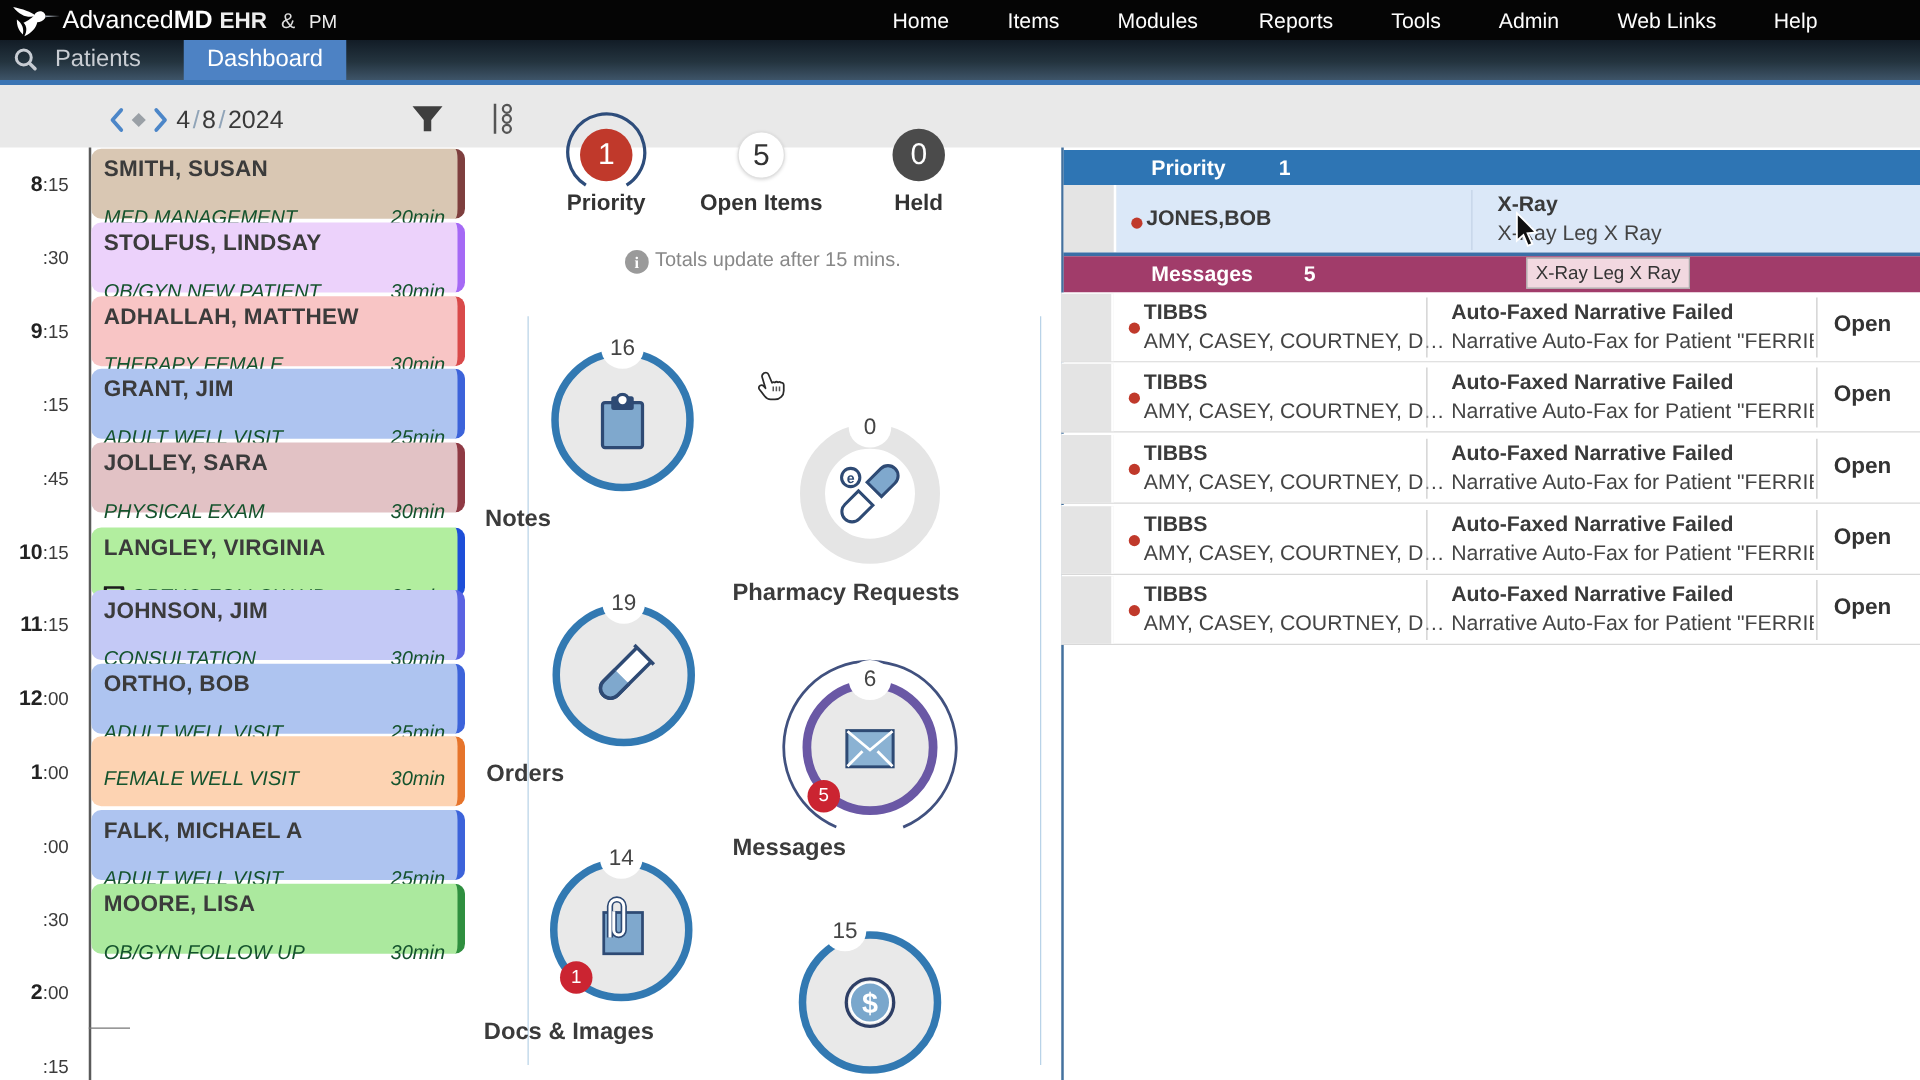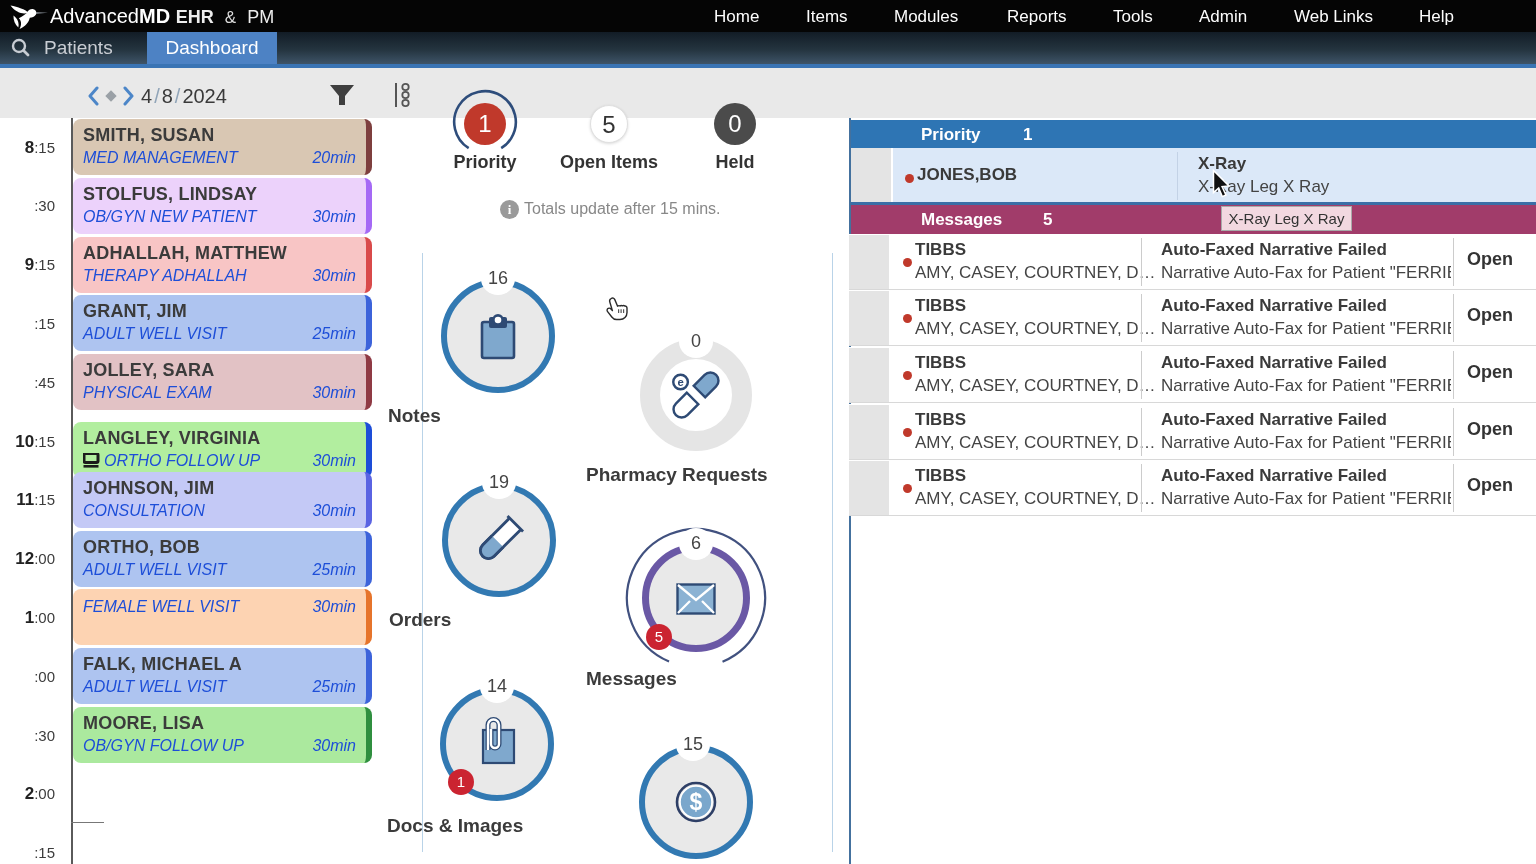--- a/index.html
+++ b/index.html
@@ -11,21 +11,21 @@
 #tabbar{position:absolute;left:0;top:32px;width:1536px;height:32px;background:linear-gradient(180deg,#121c26 0%,#24343f 55%,#3e5468 100%)}
 #tabbar .blue{position:absolute;left:147px;top:0;width:130px;height:32px;background:#4d82c4;color:#fff;font-size:19px;text-align:center;line-height:31px}
 #bluebord{position:absolute;left:0;top:64px;width:1536px;height:4px;background:#3a74b4}
 #grayband{position:absolute;left:0;top:68px;width:1536px;height:50px;background:#e9e9e9}
 
 #vline{position:absolute;left:71px;top:118px;width:2px;height:746px;background:#5a5a5a}
 .tlab{position:absolute;right:1481px;width:100px;text-align:right;font-size:15px;color:#3c3c3c;white-space:nowrap}
 .tlab b{font-size:17px;color:#222}
 .card{position:absolute;left:73px;width:299px;height:56px;border-radius:8px;padding:6px 10px 0 10px}
 .cname{font-size:18px;font-weight:bold;color:#3b3b3b;letter-spacing:.2px}
-.ctype{font-size:16px;color:#1d4ed8;margin-top:3px}
+.ctype{font-size:16px;color:#14532d;margin-top:20px}
 .cmin{float:right;font-style:italic}
 
 .statlab{position:absolute;font-size:18px;font-weight:bold;color:#333;text-align:center;width:160px}
 
 .ring{position:absolute;border-radius:50%}
 .notch{position:absolute;width:34px;height:32px;background:#fff;border-radius:50%;text-align:center;font-size:18px;color:#444;line-height:30px}
 .biglab{position:absolute;font-size:19px;font-weight:bold;color:#3b3b3b;text-align:left;width:220px}
 .badge{position:absolute;width:26px;height:26px;border-radius:50%;background:#cb2431;color:#fff;font-size:15px;text-align:center;line-height:26px}
 
 #rpanel{position:absolute;left:849px;top:118px;width:687px;height:746px;border-left:2px solid #44719e}
@@ -41,21 +41,21 @@
 .ropen{position:absolute;left:603px;top:15px;width:76px;text-align:center;font-size:18px;font-weight:bold;color:#333}
 </style></head>
 <body>
 <div id="topnav">
   <svg width="46" height="30" viewBox="0 0 46 30" style="position:absolute;left:3px;top:1px">
     <path d="M7.5 4.5 C15 6 22 8.5 25.5 11.5 C21 13.5 13.5 12.5 7.5 4.5 Z" fill="#fff"></path>
     <path d="M25 10 C27 7.5 30.5 7.3 32.5 9.5 C33.5 10.7 33.6 12.3 33 13.5 C31.5 15.8 29 16.6 26.8 16.8 C26 21 22.5 25.5 16.5 28 C18.8 23.8 18.6 20 15.8 17.2 C19.5 15.5 23.5 13 25 10 Z" fill="#fff"></path>
     <path d="M33 11.3 L45 11.8 L33 12.8 Z" fill="#9aa2ab"></path>
     <path d="M10.5 14.5 C14.5 17.5 16.3 21.5 15.3 26.5 C12 23.5 10.3 19.5 10.5 14.5 Z" fill="#fff"></path>
   </svg>
-  <span style="position:absolute;left:50px;top:5px;font-size:20px;color:#fff">Advanced<b>MD</b>&nbsp;<b style="font-size:18px;color:#ededed">EHR</b>&nbsp;&nbsp;<span style="font-size:17px;color:#dcdcdc">&amp;</span>&nbsp;&nbsp;<span style="font-size:18px;color:#ededed">PM</span></span>
+  <span style="position:absolute;left:50px;top:5px;font-size:20px;color:#fff">Advanced<b>MD</b>&nbsp;<b style="font-size:18px;color:#ededed">EHR</b>&nbsp;&nbsp;<span style="font-size:17px;color:#dcdcdc">&amp;</span>&nbsp;&nbsp;<span style="font-size:15px;color:#ededed">PM</span></span>
   <span class="mi" style="left:714px">Home</span>
   <span class="mi" style="left:806px">Items</span>
   <span class="mi" style="left:894px">Modules</span>
   <span class="mi" style="left:1007px">Reports</span>
   <span class="mi" style="left:1113px">Tools</span>
   <span class="mi" style="left:1199px">Admin</span>
   <span class="mi" style="left:1294px">Web Links</span>
   <span class="mi" style="left:1419px">Help</span>
 </div>
 <div id="tabbar">
@@ -102,21 +102,21 @@
 <div class="card" style="top:119px;background:#d9c7b3;border-right:6px solid #7e3f3e">
 <div class="cname">SMITH, SUSAN</div>
 <div class="ctype"><i>MED MANAGEMENT</i><span class="cmin">20min</span></div>
 </div>
 <div class="card" style="top:178px;background:#ecd2fb;border-right:6px solid #a569f5">
 <div class="cname">STOLFUS, LINDSAY</div>
 <div class="ctype"><i>OB/GYN NEW PATIENT</i><span class="cmin">30min</span></div>
 </div>
 <div class="card" style="top:237px;background:#f8c5c5;border-right:6px solid #d94a4a">
 <div class="cname">ADHALLAH, MATTHEW</div>
-<div class="ctype"><i>THERAPY ADHALLAH</i><span class="cmin">30min</span></div>
+<div class="ctype"><i>THERAPY FEMALE</i><span class="cmin">30min</span></div>
 </div>
 <div class="card" style="top:295px;background:#aec4f0;border-right:6px solid #3c63da">
 <div class="cname">GRANT, JIM</div>
 <div class="ctype"><i>ADULT WELL VISIT</i><span class="cmin">25min</span></div>
 </div>
 <div class="card" style="top:354px;background:#e2c2c5;border-right:6px solid #8f3a44">
 <div class="cname">JOLLEY, SARA</div>
 <div class="ctype"><i>PHYSICAL EXAM</i><span class="cmin">30min</span></div>
 </div>
 <div class="card" style="top:422px;background:#b2ee9f;border-right:6px solid #1d4ed8">
@@ -214,21 +214,21 @@
 <div class="notch" style="left:480px;top:671px">14</div>
 <svg width="52" height="56" viewBox="0 0 52 56" style="position:absolute;left:471px;top:714px">
   <rect x="12" y="16" width="31" height="33" fill="#7fa8cd" stroke="#2e4a74" stroke-width="2.2"></rect>
   <path d="M17 36 L17 11 A5.5 5.5 0 0 1 28 11 L28 30 A4 4 0 0 1 20 30 L20 15" fill="none" stroke="#2e4a74" stroke-width="5"></path>
   <path d="M17 36 L17 11 A5.5 5.5 0 0 1 28 11 L28 30 A4 4 0 0 1 20 30 L20 15" fill="none" stroke="#fff" stroke-width="2.4"></path>
 </svg>
 <div class="badge" style="left:448px;top:769px">1</div>
 <div class="biglab" style="left:387px;top:815px">Docs &amp; Images</div>
 
 <div class="ring" style="left:639px;top:745px;width:114px;height:114px;border:6px solid #3279b2;background:#e9e9e9"></div>
-<div class="notch" style="left:676px;top:729px">15</div>
+<div class="notch" style="left:659px;top:729px">15</div>
 <svg width="44" height="44" viewBox="0 0 44 44" style="position:absolute;left:674px;top:780px">
   <circle cx="22" cy="22" r="19" fill="none" stroke="#2e3f66" stroke-width="2.6"></circle>
   <circle cx="22" cy="22" r="16" fill="#7aa7cc" stroke="#fff" stroke-width="1.6"></circle>
   <text x="22" y="30" text-anchor="middle" font-size="23" font-weight="bold" fill="#fff" font-family="Liberation Sans">$</text>
 </svg>
 
 <div id="rpanel">
   <div class="hdr" style="top:2px;height:28px;background:#2e75b4">
       <span class="t">Priority</span>
       <span class="n">1</span>

